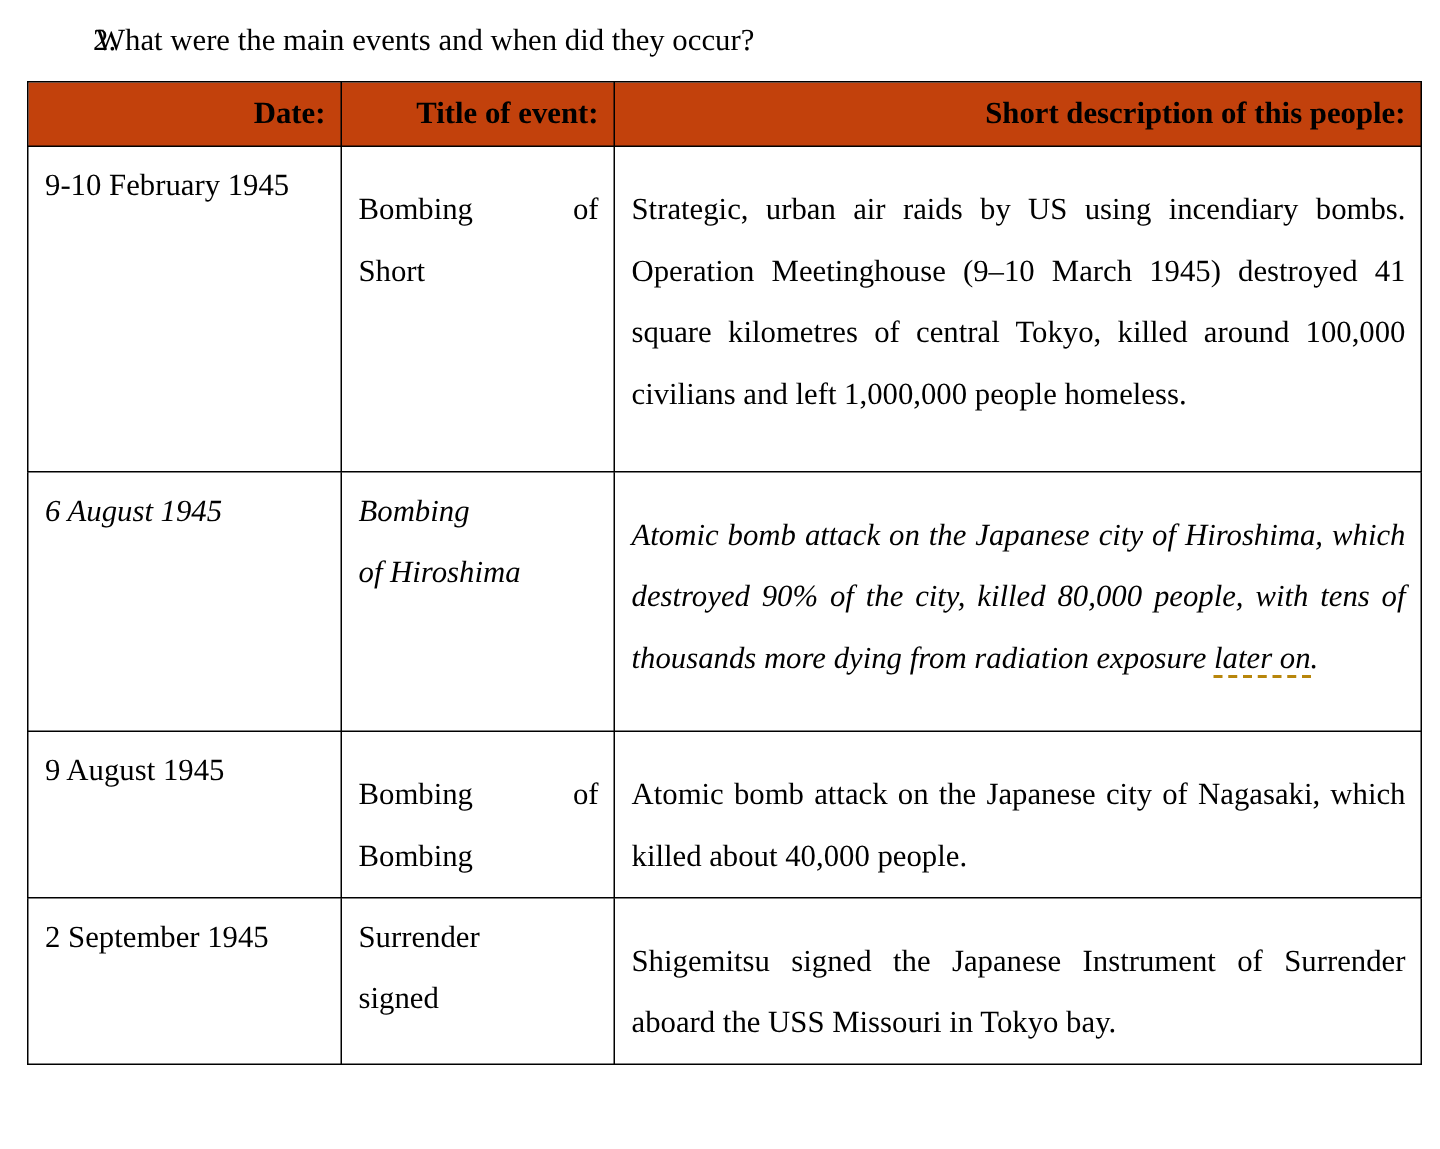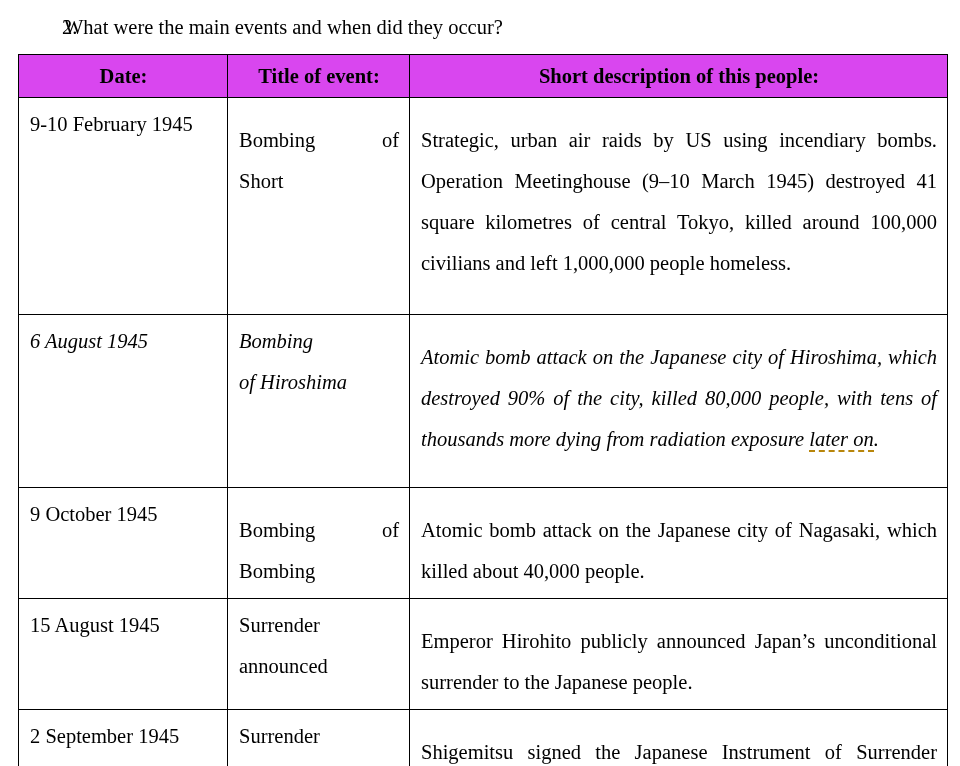--- a/index.html
+++ b/index.html
@@ -56,23 +56,23 @@
     border: 1.6px solid #000000;
     vertical-align: top;
     padding: 0;
     margin: 0;
   }
   .col-date   { width: 209px; }
   .col-title  { width: 182px; }
   .col-desc   { width: 538px; }
 
   thead th {
-    background: #d946ef;
+    background: #c2410c;
     font-weight: bold;
-    text-align: center;
+    text-align: right;
     height: 42px;
   }
   .cellpad {
     padding: 6px 10px 6px 11px;
     line-height: 41px;
   }
   thead .cellpad {
     line-height: 30px;
     padding: 6px 10px 6px 11px;
   }
@@ -162,52 +162,38 @@
             <span class="nowrap-line">of Hiroshima</span>
           </div>
         </td>
         <td>
           <div class="cellpad justified"><span>Atomic bomb attack on the Japanese city of Hiroshima, which destroyed 90% of the city, killed 80,000 people, with tens of thousands more dying from radiation exposure </span><span class="grammar-mark">later on</span><span>.</span></div>
         </td>
       </tr>
 
       <tr class="row-3">
         <td>
-          <div class="cellpad plain">9 October 1945</div>
+          <div class="cellpad plain">9 August 1945</div>
         </td>
         <td>
           <div class="cellpad justified">
             <span class="nowrap-line">
               <span style="display:inline-block;width:100%;text-align:justify;text-align-last:justify;">
                 <span>Bombing</span>
                 <span>of</span>
               </span>
             </span>
             <span class="nowrap-line">Bombing</span>
           </div>
         </td>
         <td>
           <div class="cellpad justified">Atomic bomb attack on the Japanese city of Nagasaki, which killed about 40,000 people.</div>
         </td>
       </tr>
 
-      <tr class="row-4">
-        <td>
-          <div class="cellpad plain">15 August 1945</div>
-        </td>
-        <td>
-          <div class="cellpad plain">
-            <span class="nowrap-line">Surrender</span>
-            <span class="nowrap-line">announced</span>
-          </div>
-        </td>
-        <td>
-          <div class="cellpad justified">Emperor Hirohito publicly announced Japan’s unconditional surrender to the Japanese people.</div>
-        </td>
-      </tr>
 
       <tr class="row-5">
         <td>
           <div class="cellpad plain">2 September 1945</div>
         </td>
         <td>
           <div class="cellpad plain">
             <span class="nowrap-line">Surrender</span>
             <span class="nowrap-line">signed</span>
           </div>

